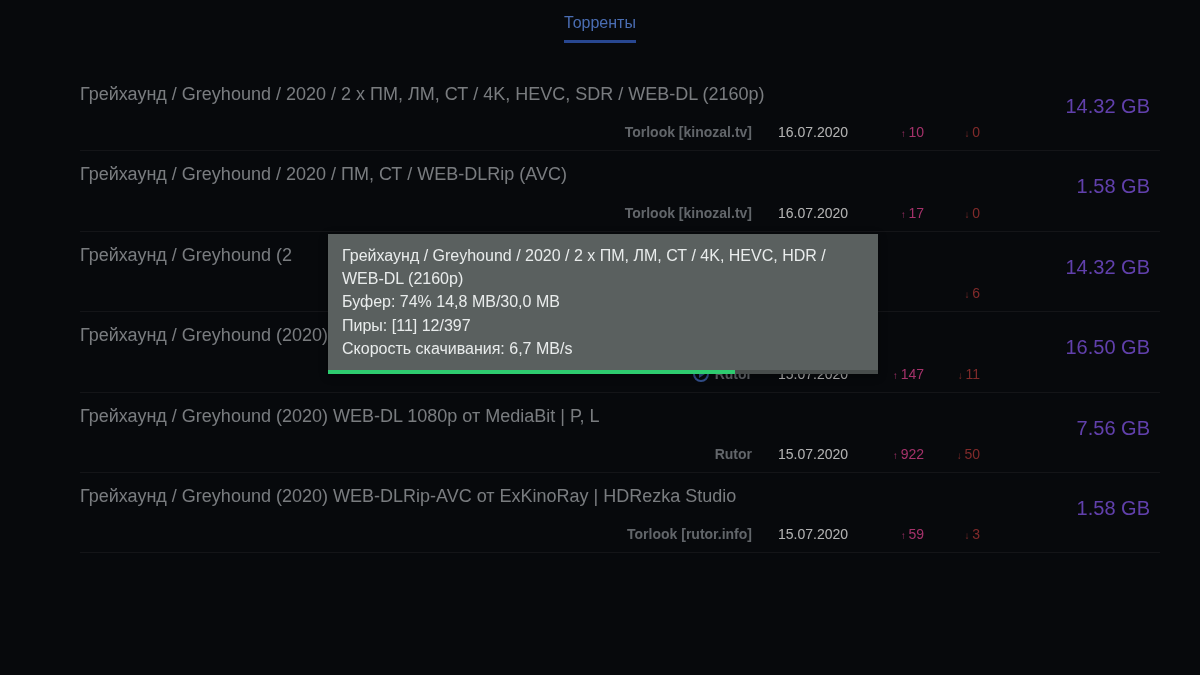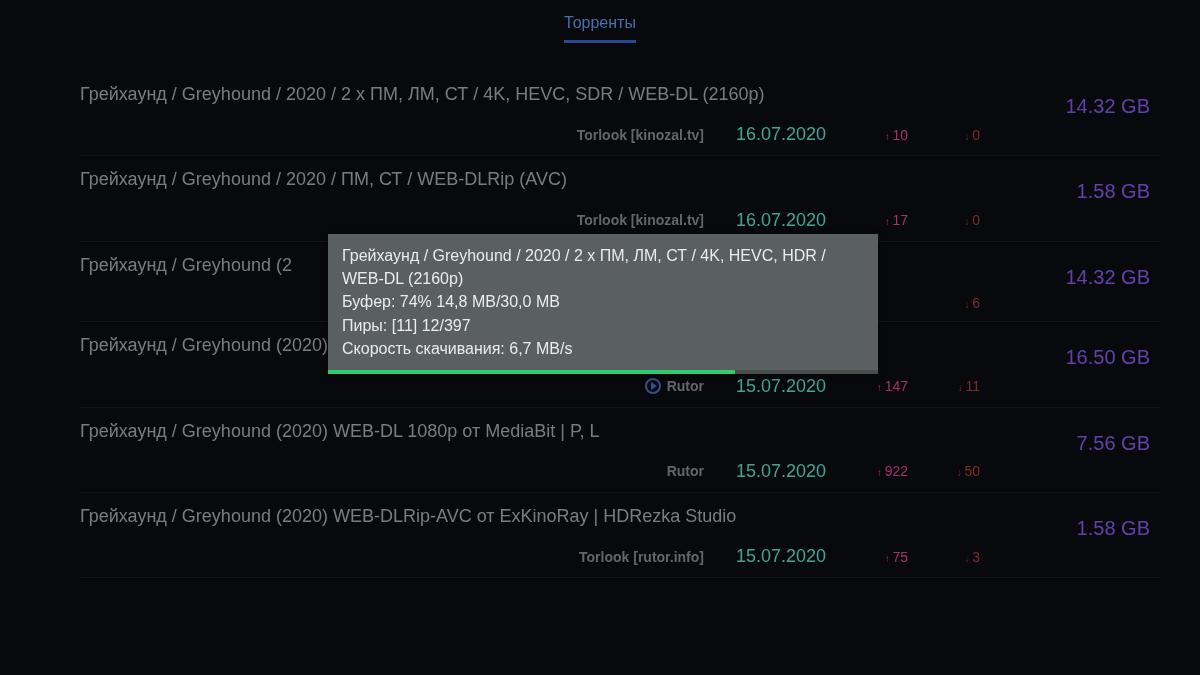--- a/index.html
+++ b/index.html
@@ -42,34 +42,34 @@
   }
   .title {
     color: #aeb2b7;
     font-size: 18px;
     margin-bottom: 10px;
     line-height: 1.3;
   }
   .meta {
     display: flex;
     justify-content: flex-end;
-    gap: 32px;
+    gap: 16px;
     align-items: center;
     padding-right: 10px;
     margin-top: 18px;
   }
   .source {
     color: #8d9299;
     font-weight: bold;
     font-size: 14px;
     display: flex;
     align-items: center;
     gap: 6px;
   }
-  .date { color: #5eead4; font-size: 18px; width: 90px; text-align: center;}
+  .date { color: #ffffff; font-size: 14px; width: 90px; text-align: center;}
   .seeds { color: #ec4899; font-size: 14px; width: 50px; text-align: right;}
   .leech { color: #b83d3d; font-size: 14px; width: 40px; text-align: right;}
   .arrow { font-size: 10px; }
   .size {
     width: 170px;
     text-align: right;
     color: #8b5cf6;
     font-size: 20px;
     padding-top: 12px;
     padding-right: 10px;
@@ -192,21 +192,21 @@
         <div class="size">7.56 GB</div>
       </div>
       <div class="row">
         <div class="left">
           <div class="title">Грейхаунд / Greyhound (2020) WEB-DLRip-AVC от ExKinoRay | HDRezka Studio</div>
           <div class="meta">
             <span class="source">
               <span>Torlook [rutor.info]</span>
             </span>
             <span class="date">15.07.2020</span>
-            <span class="seeds"><span class="arrow">↑ </span><span>75</span></span>
+            <span class="seeds"><span class="arrow">↑ </span><span>59</span></span>
             <span class="leech"><span class="arrow">↓ </span><span>3</span></span>
           </div>
         </div>
         <div class="size">1.58 GB</div>
       </div>
     </div>
 </div>
 
 <div class="dim"></div>
 

